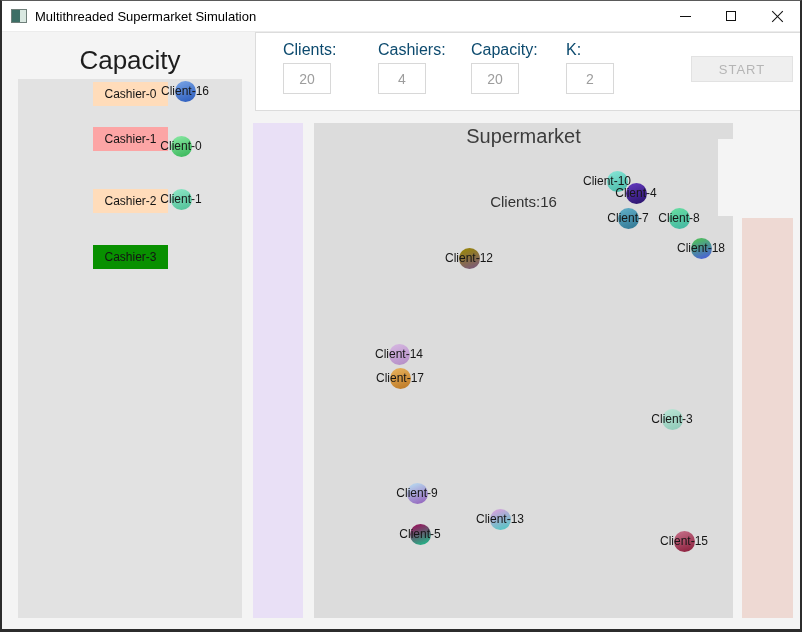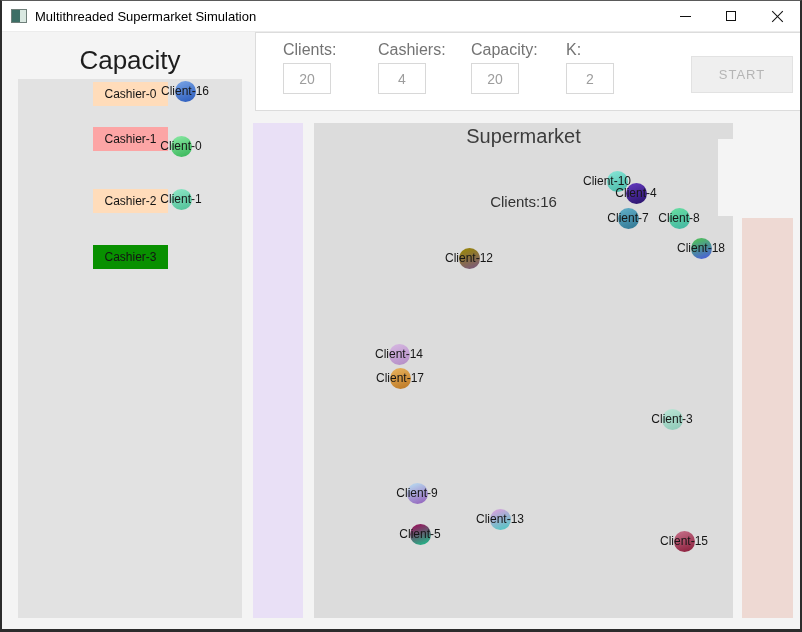--- a/index.html
+++ b/index.html
@@ -20,24 +20,24 @@
   .glyph-close::after{transform:rotate(-45deg);}
   
   .cashiers-title{position:absolute;left:16px;top:44px;width:224px;text-align:center;font-size:26px;color:#1d1d1d;}
   .cashiers-panel{position:absolute;left:16px;top:78px;width:224px;height:539px;background:#e2e2e2;}
   .cashier-box{position:absolute;left:91px;width:75px;height:24px;display:flex;align-items:center;justify-content:center;
     font-size:12px;color:#141414;z-index:2;}
   
   .toolbar{position:absolute;left:253px;top:31px;width:547px;height:79px;background:#ffffff;border:1px solid #dcdcdc;box-sizing:border-box;}
   .field{position:absolute;top:0;}
   .field-0{left:27px;}  .field-1{left:122px;}  .field-2{left:215px;}  .field-3{left:310px;}
-  .field-label{position:absolute;left:0;top:8px;font-size:16px;color:#737373;white-space:nowrap;}
+  .field-label{position:absolute;left:0;top:8px;font-size:16px;color:#0c4a6e;white-space:nowrap;}
   .field-input{position:absolute;left:0;top:30px;width:48px;height:31px;box-sizing:border-box;background:#fff;border:1px solid #d8d8d8;
     display:flex;align-items:center;justify-content:center;font-size:14px;color:#9d9d9d;}
-  .start-btn{position:absolute;left:435px;top:23px;width:102px;height:37px;box-sizing:border-box;background:#efefef;border:1px solid #e2e2e2;
+  .start-btn{position:absolute;left:435px;top:23px;width:102px;height:26px;box-sizing:border-box;background:#efefef;border:1px solid #e2e2e2;
     display:flex;align-items:center;justify-content:center;font-size:13px;color:#b5b5b5;letter-spacing:1px;}
   
   .left-zone-strip{position:absolute;left:251px;top:122px;width:50px;height:495px;}
   .right-zone-strip{position:absolute;left:740px;top:217px;width:51px;height:400px;}
   .floor{position:absolute;left:312px;top:122px;width:419px;height:495px;}
   .floor-notch{position:absolute;left:716px;top:138px;width:15px;height:77px;background:#f4f4f4;z-index:1;}
   .supermarket-title{position:absolute;left:312px;top:124px;width:419px;text-align:center;font-size:20px;color:#3d3d3d;z-index:2;}
   .supermarket-count{position:absolute;left:312px;top:152px;width:419px;text-align:center;font-size:15px;color:#333;z-index:2;margin-top:40px;}
   
   .stage{position:absolute;left:0;top:0;width:802px;height:632px;z-index:3;pointer-events:none;}

